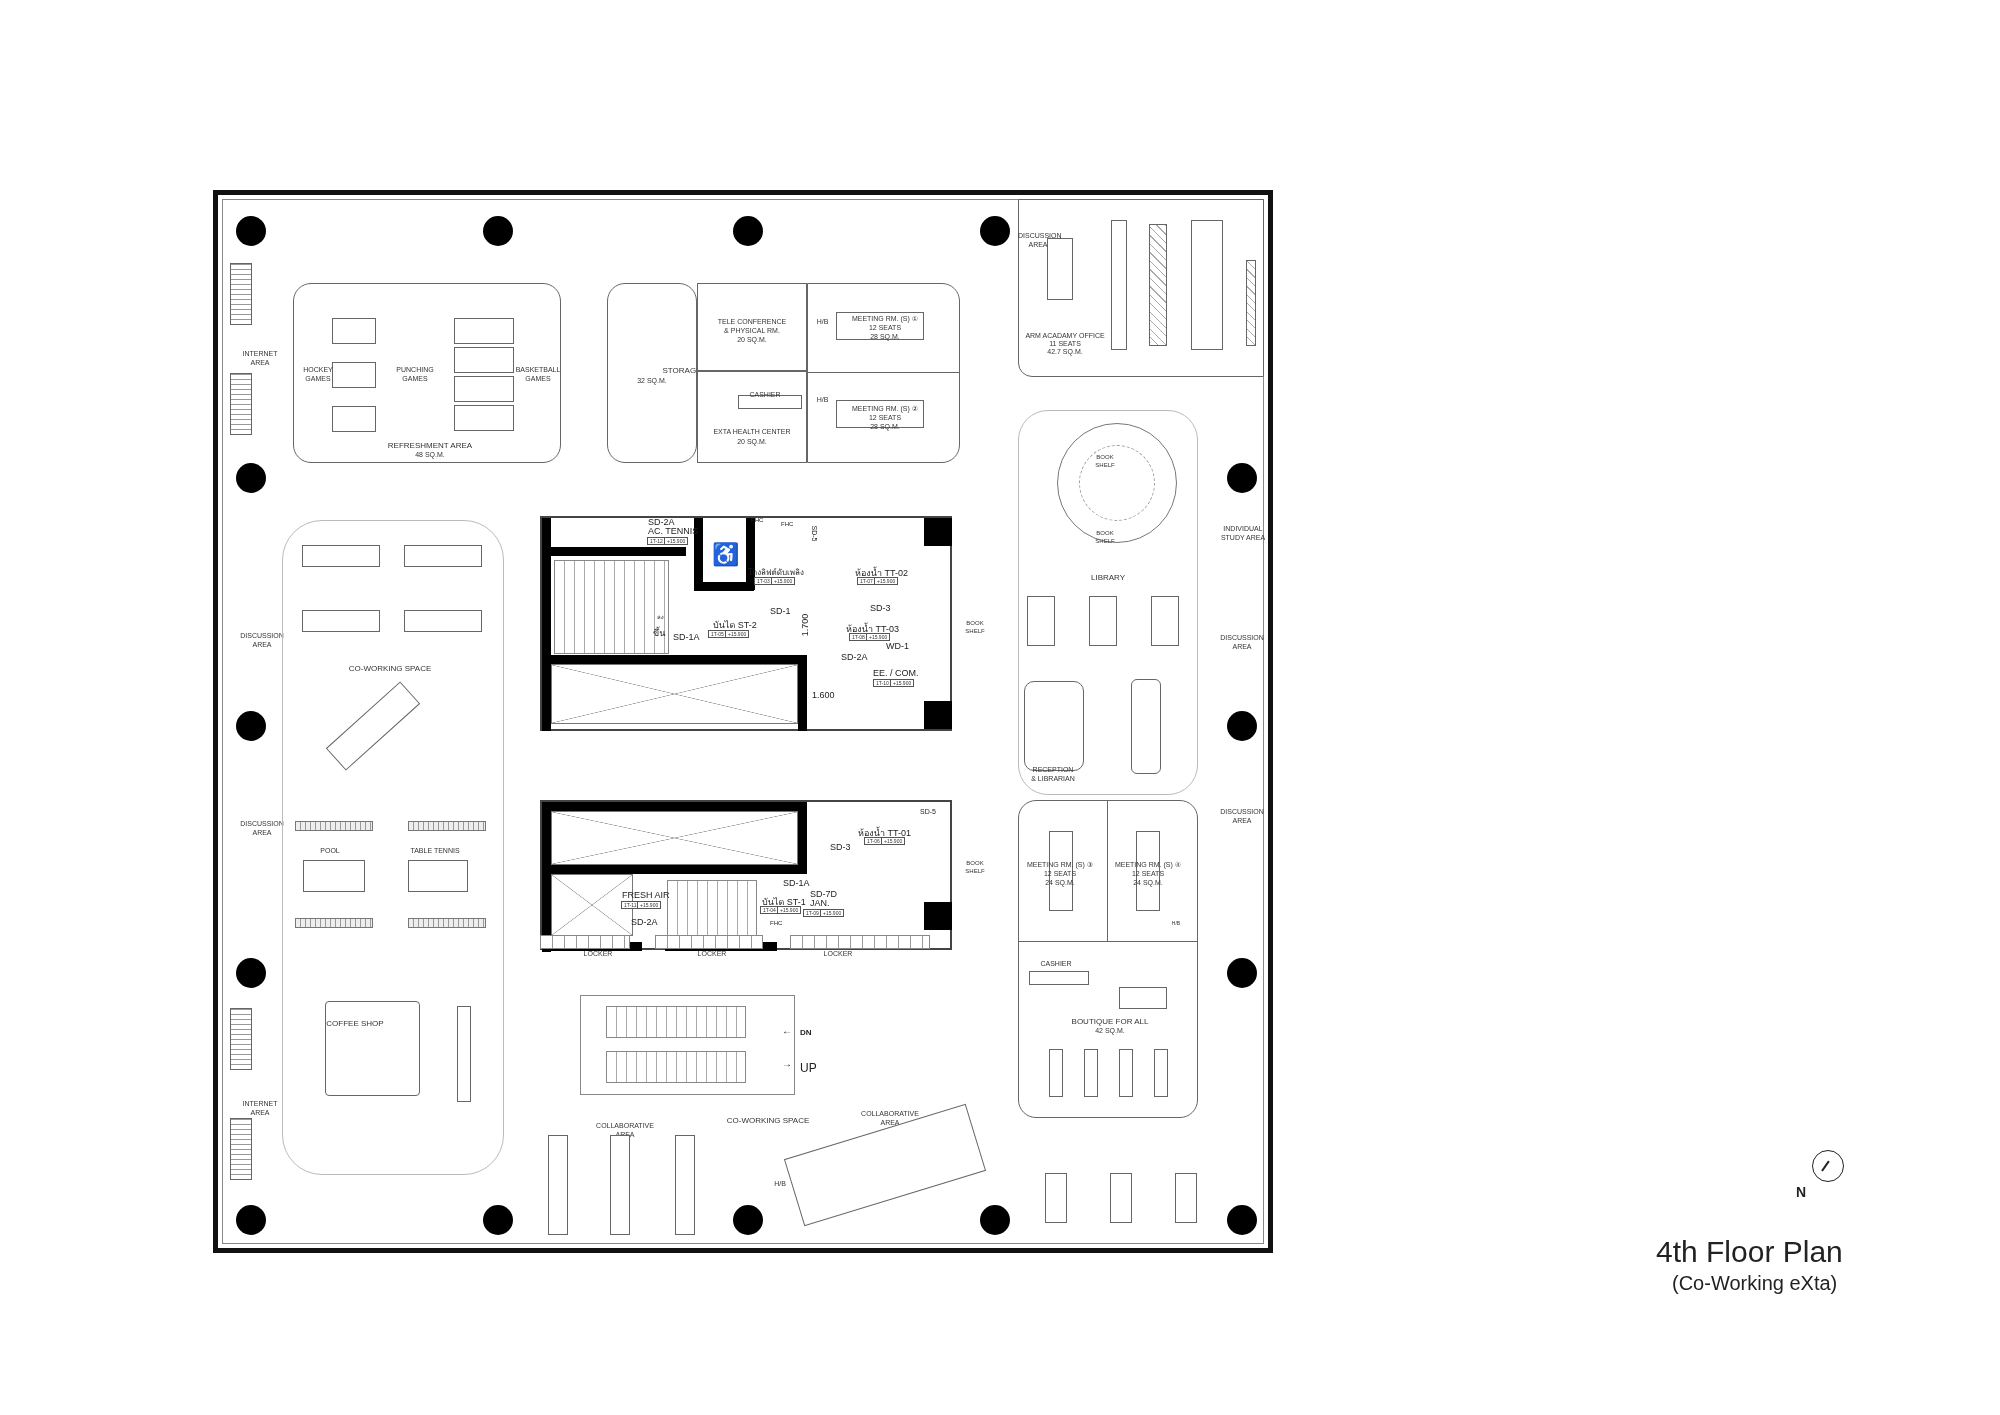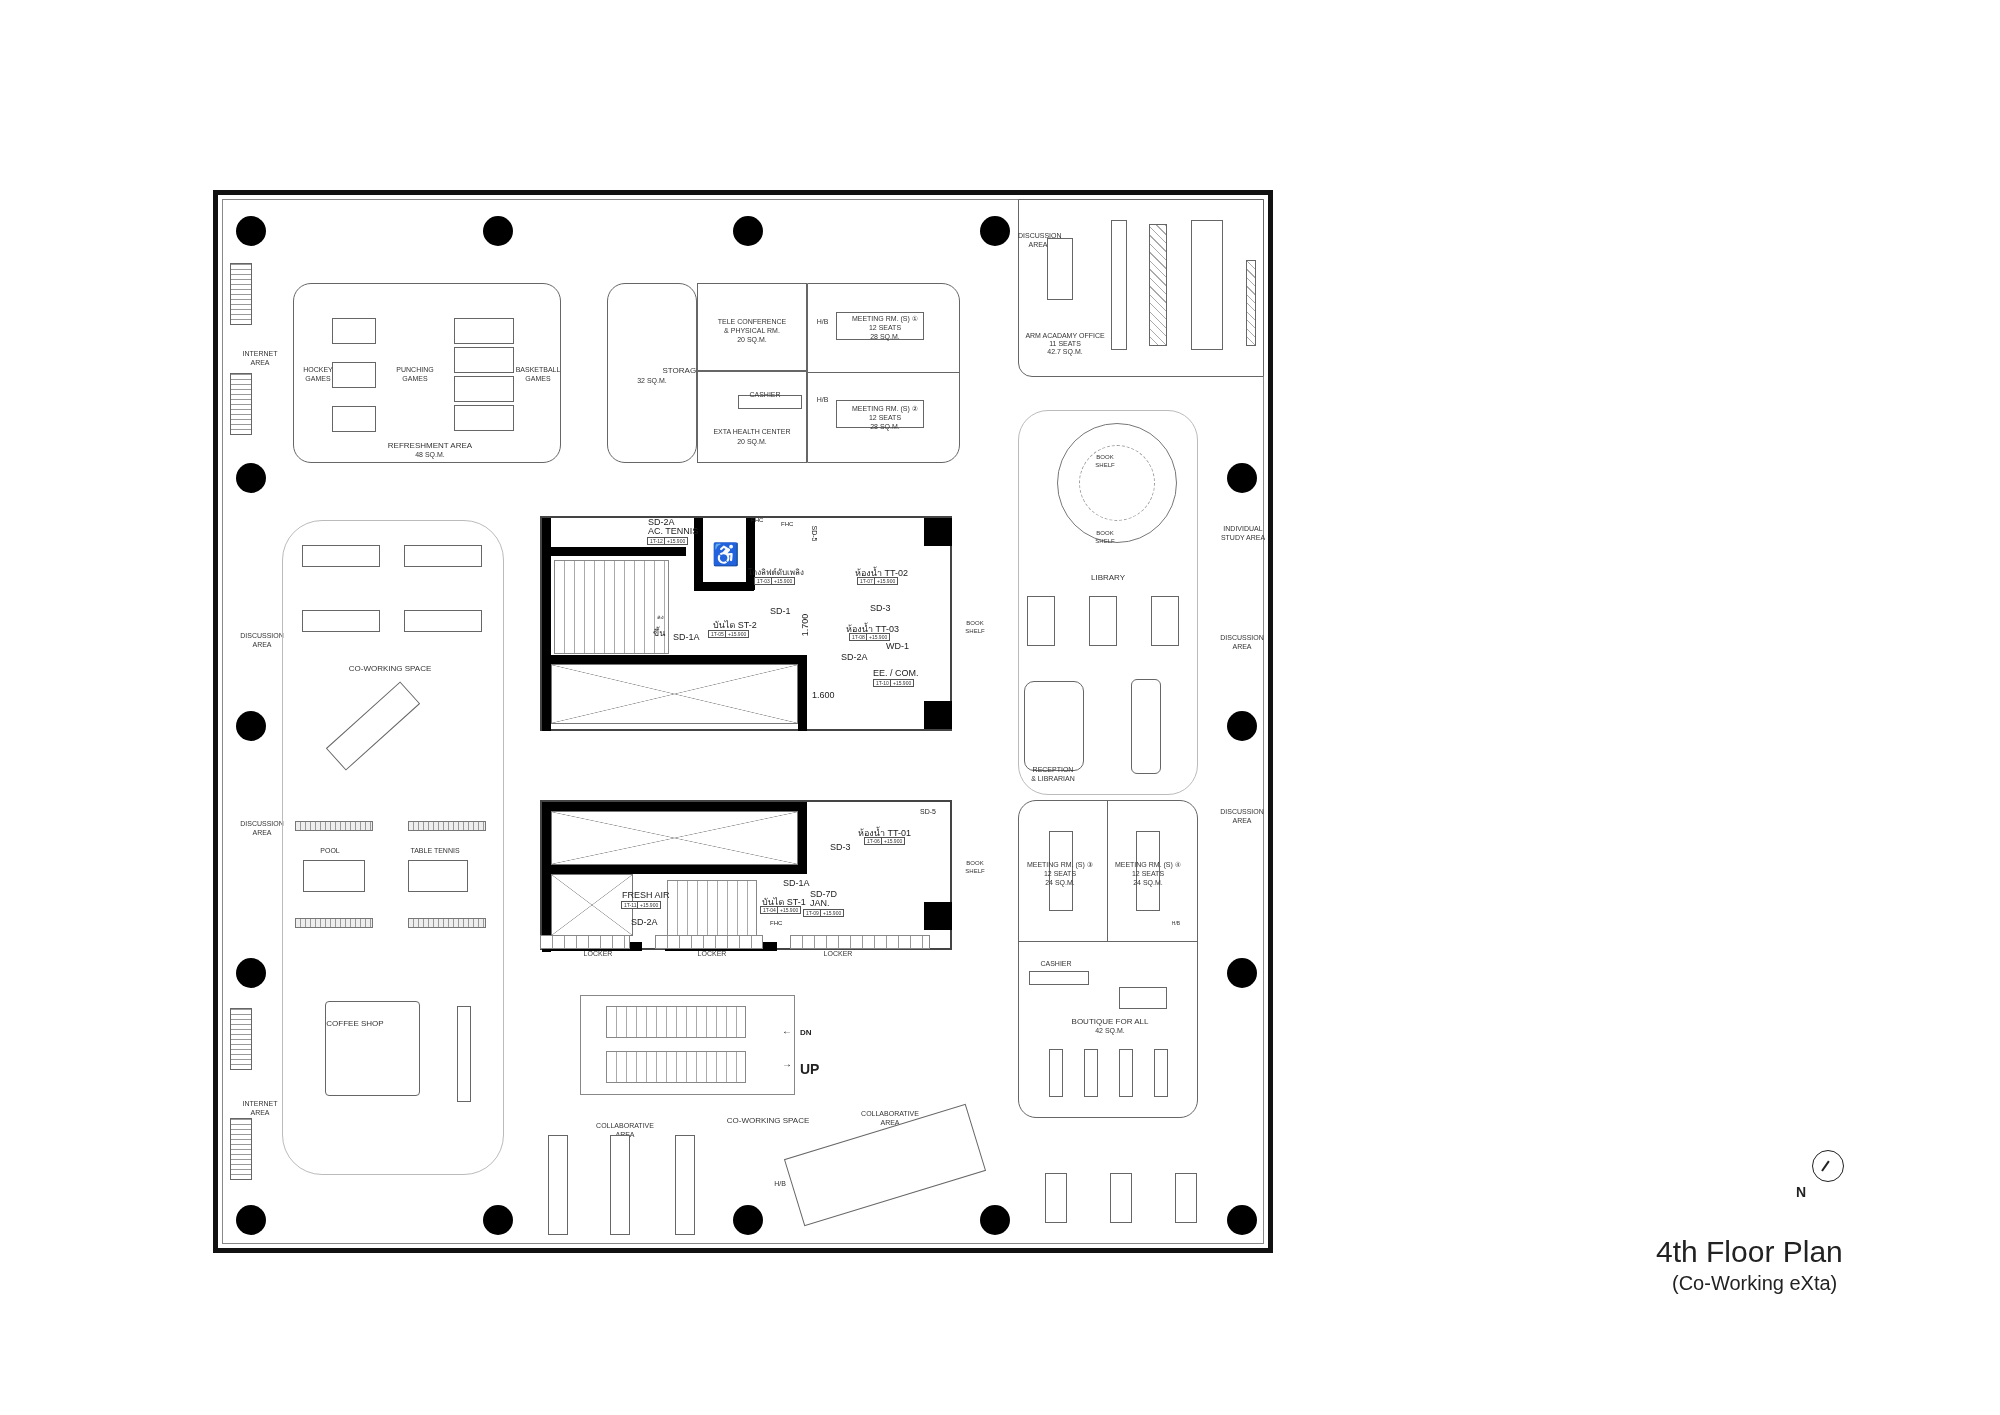--- a/index.html
+++ b/index.html
@@ -249,21 +249,21 @@
 <div class="locker" style="left:790px;top:935px;width:140px"></div>
 <div class="lbl" style="left:578px;top:950px;width:40px">LOCKER</div>
 <div class="lbl" style="left:692px;top:950px;width:40px">LOCKER</div>
 <div class="lbl" style="left:818px;top:950px;width:40px">LOCKER</div>
 
 <div class="abs" style="left:580px;top:995px;width:215px;height:100px;border:1.5px solid #888;box-sizing:border-box">
   <div class="stairs" style="left:25px;top:10px;width:140px;height:32px"></div>
   <div class="stairs" style="left:25px;top:55px;width:140px;height:32px"></div>
 </div>
 <span class="code" style="left:800px;top:1028px;font-weight:bold;font-size:8px">DN</span>
-<span class="code" style="left:800px;top:1061px;font-weight:bold;font-size:14px">UP</span>
+<span class="code" style="left:800px;top:1061px;font-weight:normal;font-size:12px">UP</span>
 <span class="abs" style="left:782px;top:1025px;font-size:10px">←</span>
 <span class="abs" style="left:782px;top:1058px;font-size:10px">→</span>
 
 <div class="lbl" style="left:590px;top:1122px;width:70px">COLLABORATIVE
 AREA</div>
 <div class="lbl med" style="left:718px;top:1116px;width:100px">CO-WORKING SPACE</div>
 <div class="lbl" style="left:855px;top:1110px;width:70px">COLLABORATIVE
 AREA</div>
 <div class="lbl" style="left:770px;top:1180px;width:20px">H/B</div>
 <div class="table" style="left:548px;top:1135px;width:20px;height:100px"></div>

